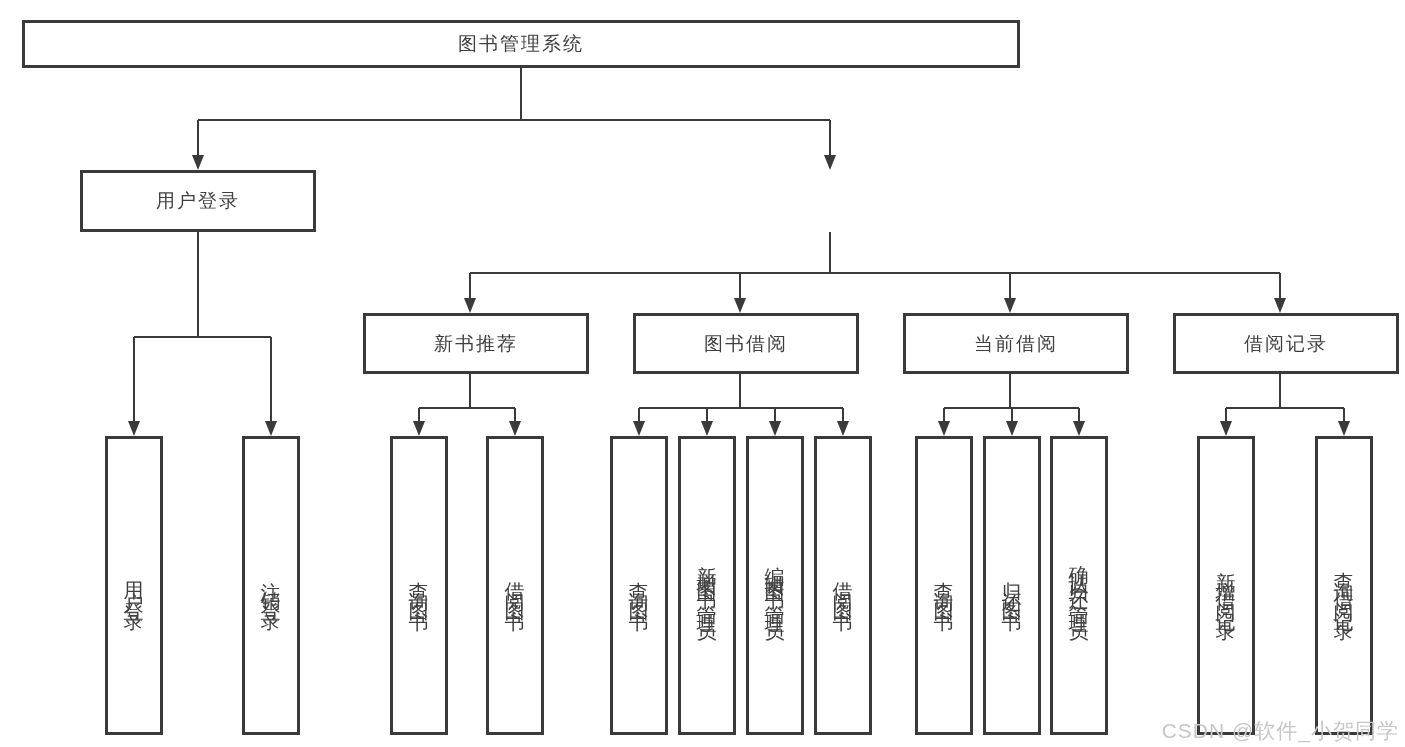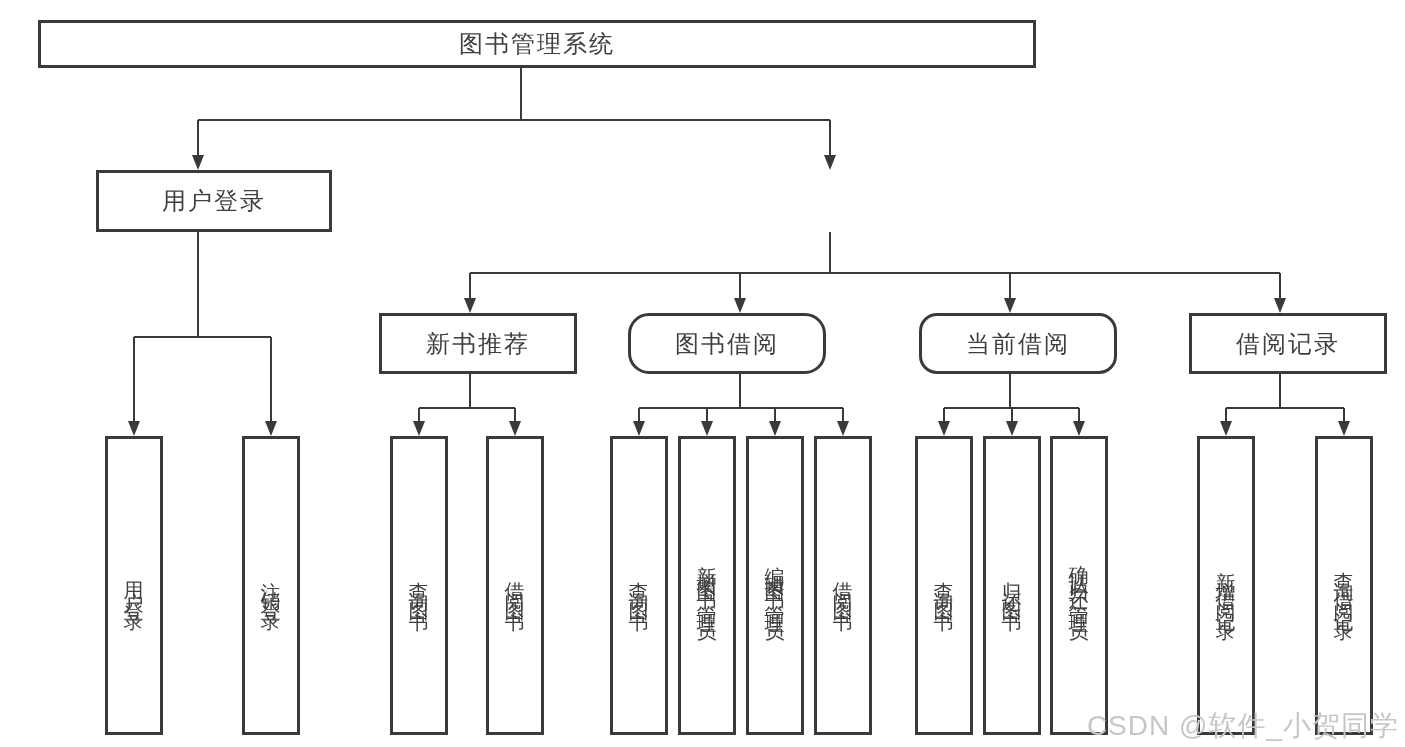--- a/index.html
+++ b/index.html
@@ -34,42 +34,41 @@
     position: absolute;
     box-sizing: border-box;
     border: 3px solid #3a3a3a;
     background: #ffffff;
     display: flex;
     align-items: center;
     justify-content: center;
     color: #3f3f3f;
   }
   .node-h {
-    font-size: 24px;
+    font-size: 19px;
     letter-spacing: 2px;
-    margin-left: 16px;
   }
   .node-root   { left: 22px;  top: 20px;  width: 998px; height: 48px; }
   .node-l2     { top: 170px;  height: 62px; width: 236px; }
-  .node-l3     { top: 313px;  height: 61px; width: 198px; }
+  .node-l3     { top: 313px;  height: 61px; width: 226px; }
   .leaf        { top: 436px;  height: 299px; width: 58px; }
   .leaf .vtext {
     writing-mode: vertical-rl;
     text-orientation: mixed;
     font-size: 20px;
     letter-spacing: 10px;
     line-height: 1;
     color: #3f3f3f;
   }
   .leaf-long .vtext { letter-spacing: 8px; }
   #watermark {
     position: absolute;
     right: 6px;
     bottom: 2px;
-    font-size: 28px;
+    font-size: 21px;
     color: #c6c6c6;
     letter-spacing: 1px;
     white-space: nowrap;
   }
 </style>
 </head>
 <body>
 
 <div id="canvas">
 
@@ -127,24 +126,24 @@
     <span>图书管理系统</span>
   </div>
 
   <div class="node node-l2 node-h" style="left:80px;">
     <span>用户登录</span>
   </div>
 
   <div class="node node-l3 node-h" style="left:363px;">
     <span>新书推荐</span>
   </div>
-  <div class="node node-l3 node-h" style="left:612px;border-radius:21px;">
+  <div class="node node-l3 node-h" style="left:633px;">
     <span>图书借阅</span>
   </div>
-  <div class="node node-l3 node-h" style="left:903px;border-radius:18px;">
+  <div class="node node-l3 node-h" style="left:903px;">
     <span>当前借阅</span>
   </div>
   <div class="node node-l3 node-h" style="left:1173px;align-items:center;">
     <span>借阅记录</span>
   </div>
 
   <div class="node leaf" style="left:105px;">
     <span class="vtext">用户登录</span>
   </div>
   <div class="node leaf" style="left:242px;">

